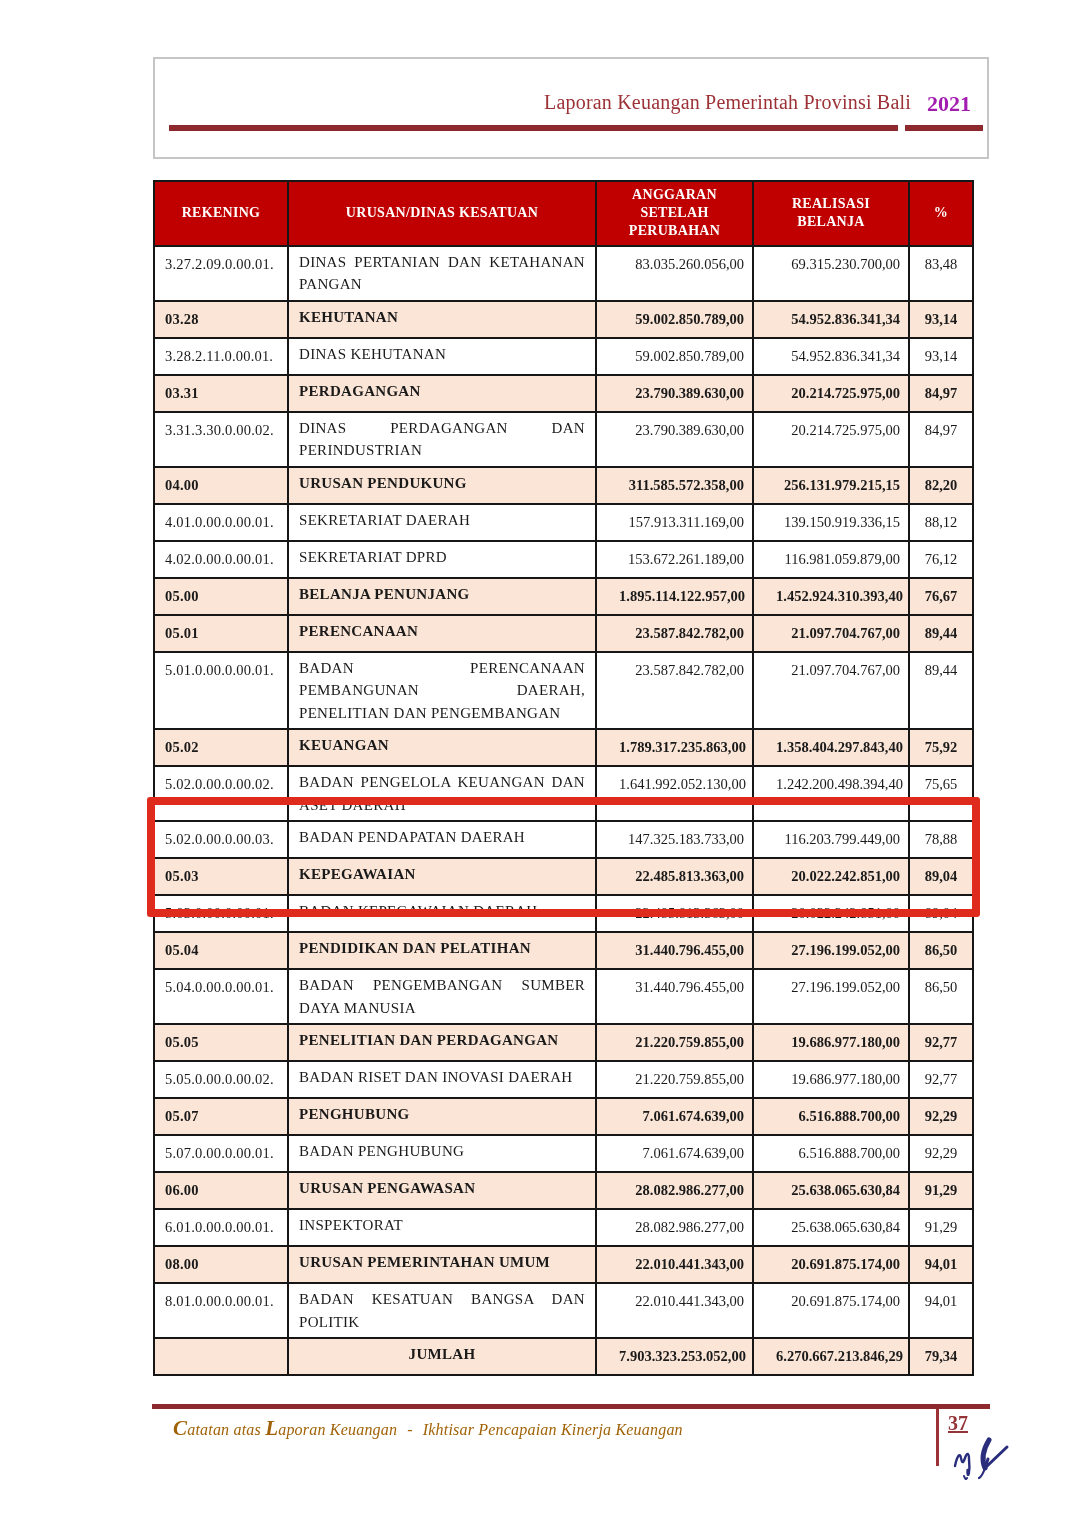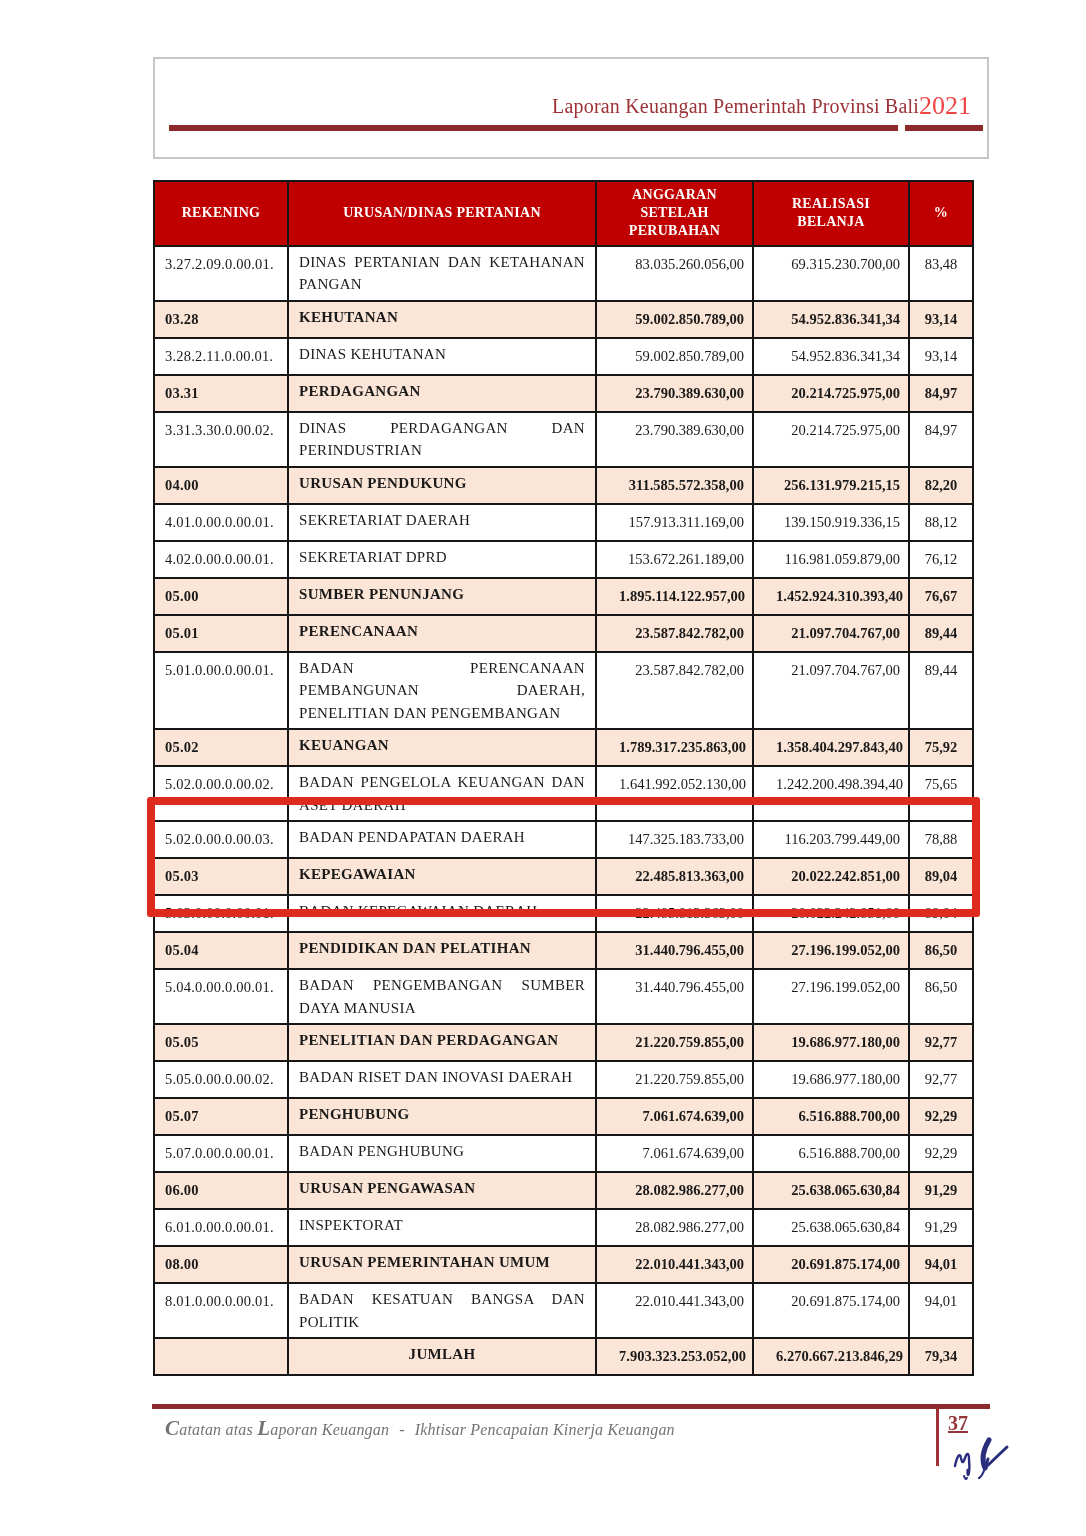--- a/index.html
+++ b/index.html
@@ -2,23 +2,23 @@
 <html><head>
 <meta charset="utf-8">
 <style>
   html,body{margin:0;padding:0;background:#ffffff;}
   #page{position:relative;width:1086px;height:1536px;background:#ffffff;overflow:hidden;
         font-family:"Liberation Serif","DejaVu Serif",serif;color:#1a1a1a;}
 
   
   .header-box{position:absolute;left:153px;top:57px;width:836px;height:102px;
               border:2px solid #c6c6c6;background:#fff;box-sizing:border-box;}
-  .header-titles{position:absolute;right:16px;top:32px;display:flex;align-items:center;}
+  .header-titles{position:absolute;right:16px;top:32px;display:flex;align-items:flex-start;gap:16px;}
   .header-title{font-size:20px;color:#9c3136;letter-spacing:.2px;}
-  .header-year{font-size:26px;font-weight:normal;color:#ef4444;}
+  .header-year{font-size:22px;font-weight:bold;color:#a21caf;}
   .header-rule{position:absolute;left:14px;right:4px;bottom:26px;height:6px;background:#8e2a2e;}
   .header-rule-gap{position:absolute;right:82px;bottom:26px;width:7px;height:6px;background:#ffffff;}
 
   
   table.main{position:absolute;left:153px;top:180px;width:819px;border-collapse:collapse;
              table-layout:fixed;}
   table.main td, table.main th{border:2px solid #161616;vertical-align:top;box-sizing:border-box;}
   table.main th{background:#c00000;color:#ffffff;font-weight:bold;font-size:14px;
                 text-align:center;vertical-align:middle;height:62px;padding:4px 6px;line-height:1.3;
                 letter-spacing:.3px;}
@@ -31,21 +31,21 @@
   tr.total td.c-name{text-align:center;}
   tr.detail td{background:#ffffff;}
 
   
   #highlight-box{position:absolute;border:8px solid #df2b1d;border-radius:3px;
                  pointer-events:none;box-sizing:border-box;}
 
   
   .footer-rule{position:absolute;left:152px;top:1404px;width:838px;height:5px;background:#8e2a2e;}
   .footer-vrule{position:absolute;left:936px;top:1409px;width:3px;height:57px;background:#9c3136;}
-  .footer-caption{position:absolute;left:165px;top:1416px;font-style:italic;color:#737373;
+  .footer-caption{position:absolute;left:173px;top:1416px;font-style:italic;color:#a16207;
                   font-size:16px;letter-spacing:.2px;white-space:nowrap;}
   .footer-caption .big{font-size:21px;font-weight:bold;font-style:italic;}
   .footer-caption .sep{margin:0 10px;}
   .footer-page{position:absolute;left:948px;top:1412px;font-size:20px;font-weight:bold;color:#943438;text-decoration:underline;}
   .signature{position:absolute;left:945px;top:1432px;}
 </style>
 </head>
 <body>
 
 <div id="page">
@@ -63,21 +63,21 @@
     <colgroup>
       <col style="width:134px">
         <col style="width:308px">
         <col style="width:157px">
       <col style="width:156px">
         <col style="width:64px">
     </colgroup>
     <thead>
       <tr>
         <th>REKENING</th>
-        <th>URUSAN/DINAS PERTANIAN</th>
+        <th>URUSAN/DINAS KESATUAN</th>
         <th>ANGGARAN SETELAH PERUBAHAN</th>
         <th>REALISASI BELANJA</th>
         <th>%</th>
       </tr>
     </thead>
     <tbody id="table-body">
         <tr class="detail">
           <td class="c-code">3.27.2.09.0.00.01.</td>
           <td class="c-name">DINAS PERTANIAN DAN KETAHANAN PANGAN</td>
           <td class="c-num">83.035.260.056,00</td>
@@ -128,21 +128,21 @@
         </tr>
         <tr class="detail">
           <td class="c-code">4.02.0.00.0.00.01.</td>
           <td class="c-name">SEKRETARIAT DPRD</td>
           <td class="c-num">153.672.261.189,00</td>
           <td class="c-num">116.981.059.879,00</td>
           <td class="c-pct">76,12</td>
         </tr>
         <tr class="summary">
           <td class="c-code">05.00</td>
-          <td class="c-name">SUMBER PENUNJANG</td>
+          <td class="c-name">BELANJA PENUNJANG</td>
           <td class="c-num">1.895.114.122.957,00</td>
           <td class="c-num">1.452.924.310.393,40</td>
           <td class="c-pct">76,67</td>
         </tr>
         <tr class="summary">
           <td class="c-code">05.01</td>
           <td class="c-name">PERENCANAAN</td>
           <td class="c-num">23.587.842.782,00</td>
           <td class="c-num">21.097.704.767,00</td>
           <td class="c-pct">89,44</td>

